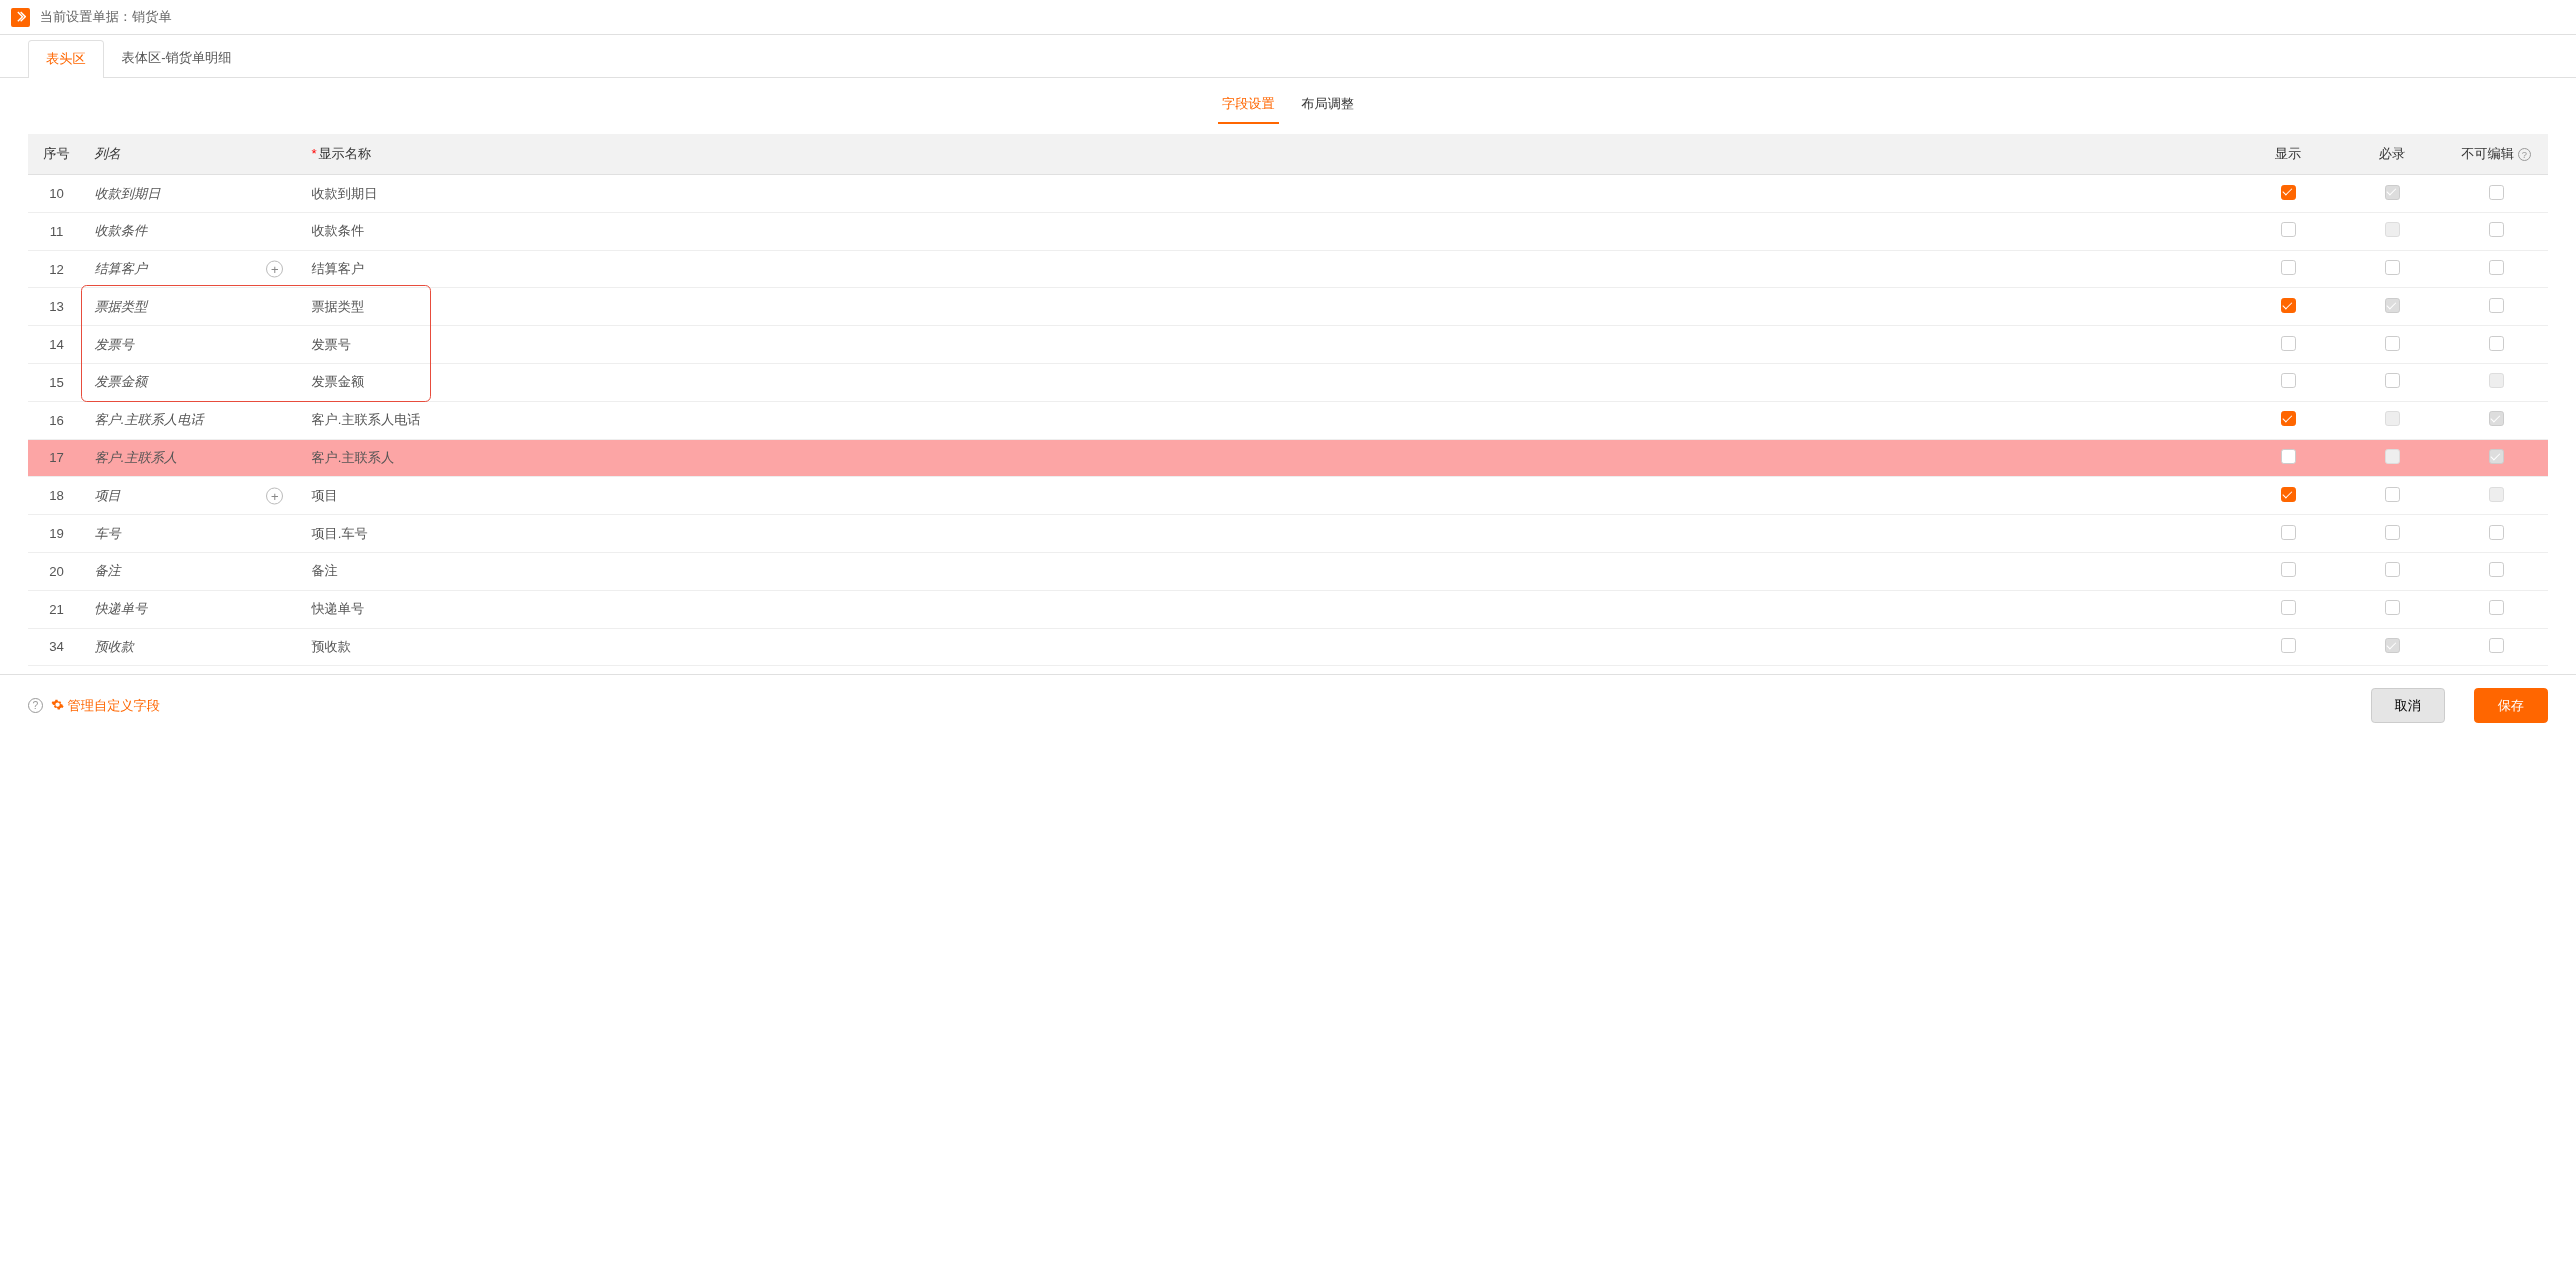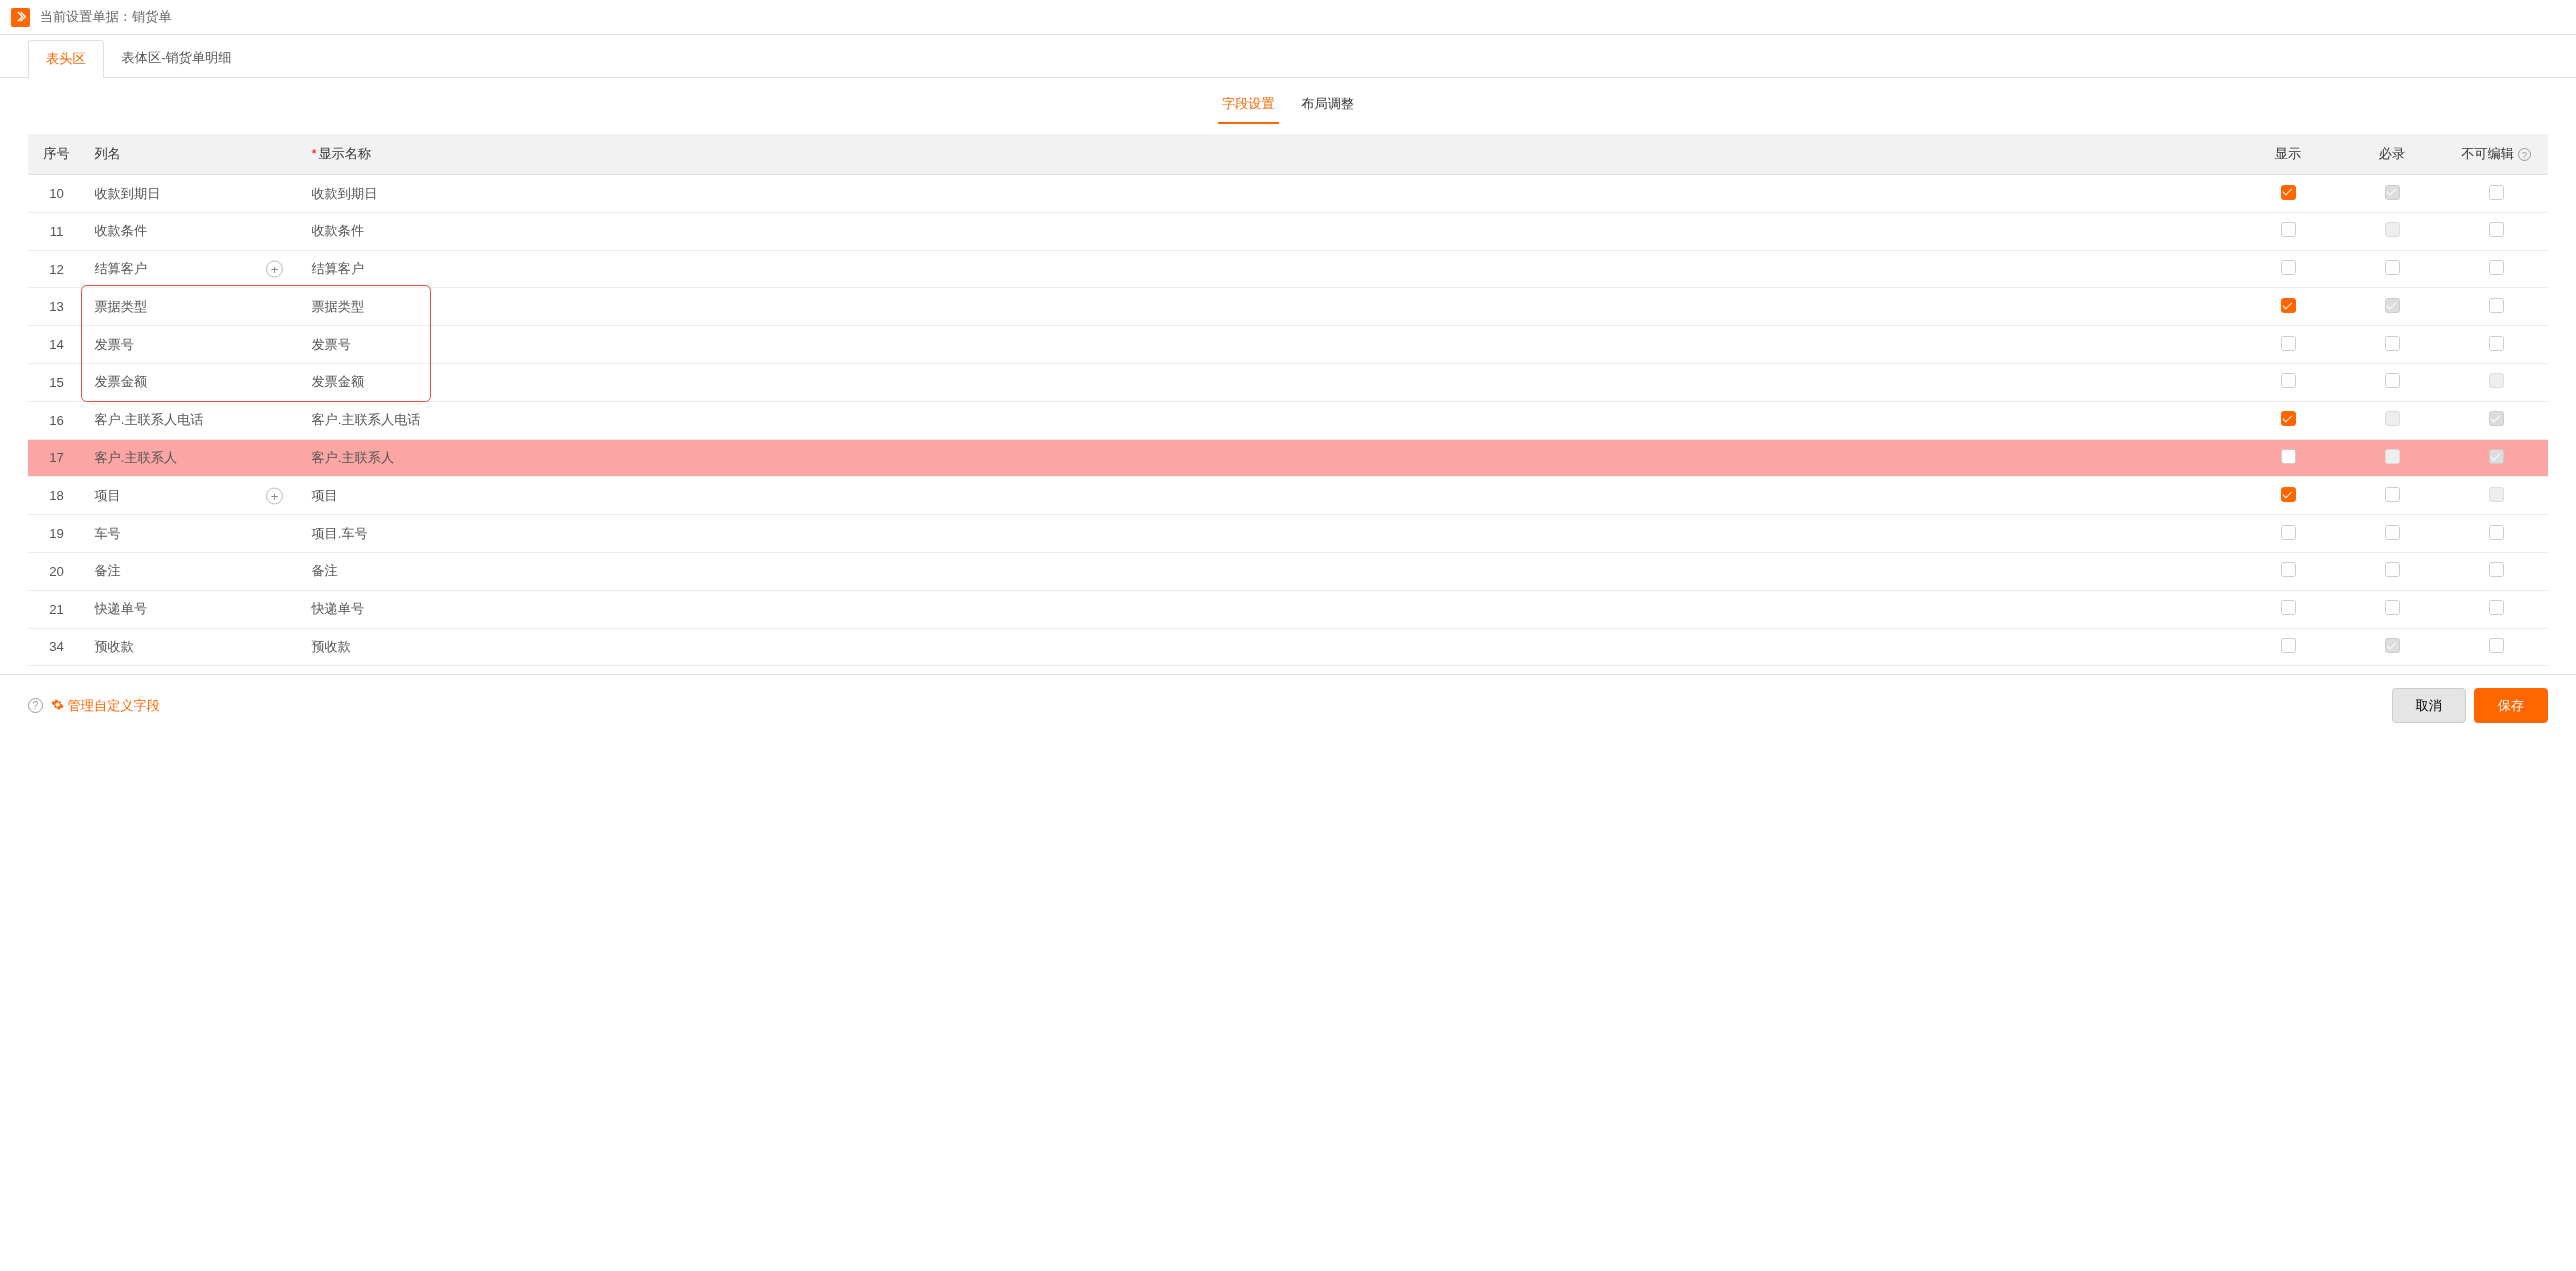--- a/index.html
+++ b/index.html
@@ -15,39 +15,39 @@
 .sub-tab { padding: 5.7px 3.8px 9.4px 3.8px; color: #333; cursor: pointer; border-bottom: 2.8px solid transparent; }
 .sub-tab.active { color: #f60; border-bottom-color: #f60; }
 .table-wrap { padding: 9.4px 28px 0 28px; }
 table { width: 100%; border-collapse: collapse; }
 thead th { background: #f2f2f2; text-align: left; padding: 11.3px 9.4px; font-weight: 500; color: #333; border-bottom: 0.9px solid #e0e0e0; }
 thead th.center { text-align: center; }
 thead th .req { color: #f00; margin-right: 1.9px; }
 tbody td { padding: 9.4px 9.4px; border-bottom: 0.9px solid #eee; color: #555; }
 tbody tr.highlighted td { background: #fca5a5; }
 .col-seq { width: 57px; text-align: center; }
-.col-name { width: 217px; position: relative; }
+.col-name { width: 217px; position: relative; font-style: italic; }
 .col-display { }
 .col-chk { width: 104px; text-align: center; }
 .plus-btn { position: absolute; right: 9.4px; top: 50%; transform: translateY(-50%); width: 17px; height: 17px; border: 0.9px solid #bbb; border-radius: 50%; display: flex; align-items: center; justify-content: center; color: #888; font-size: 13.2px; line-height: 1; cursor: pointer; background: #fff; }
 .chk { width: 15px; height: 15px; border: 0.9px solid #ccc; border-radius: 2.8px; display: inline-block; position: relative; cursor: pointer; background: #fff; }
 .chk.checked { background: #f60; border-color: #f60; }
 .chk.checked::after { content: ""; position: absolute; left: 3.8px; top: 0.9px; width: 3.8px; height: 7.6px; border: solid #fff; border-width: 0 1.9px 1.9px 0; transform: rotate(45deg); }
 .chk.disabled { background: #eee; border-color: #ddd; cursor: not-allowed; }
 .chk.checked.disabled { background: #ddd; border-color: #ccc; }
 .chk.checked.disabled::after { border-color: #fff; }
 .help-icon { display: inline-block; width: 13.2px; height: 13.2px; border: 0.9px solid #999; border-radius: 50%; font-size: 9.4px; line-height: 12.3px; text-align: center; color: #999; margin-left: 3.8px; }
 .red-box { border: 1.9px solid #e74c3c; border-radius: 5.7px; position: absolute; pointer-events: none; }
 .footer { display: flex; align-items: center; justify-content: space-between; padding: 13.2px 28px; border-top: 0.9px solid #e0e0e0; margin-top: 7.6px; }
 .footer-left { display: flex; align-items: center; gap: 7.6px; color: #666; }
 .footer-left .q-icon { width: 15px; height: 15px; border: 0.9px solid #999; border-radius: 50%; font-size: 10.4px; line-height: 13.2px; text-align: center; color: #999; }
 .footer-left .link { color: #f60; cursor: pointer; display: flex; align-items: center; gap: 3.8px; }
 .gear-icon svg { fill: #f60; }
 .btn { padding: 7.6px 23px; border-radius: 3.8px; font-size: 13.2px; cursor: pointer; border: 0.9px solid #ccc; background: #e5e5e5; }
-.btn-primary { background: #f60; color: #fff; border-color: #f60; margin-left: 4px; }
+.btn-primary { background: #f60; color: #fff; border-color: #f60; margin-left: 25px; }
 .name-cell { position: relative; display: block; }
 </style>
 </head>
 <body>
 
 <div class="page-header">
   <div class="toggle-btn">
     <svg width="11.3" height="11.3" viewBox="0 0 12 12">
         <path d="M3 1 L8 6 L3 11 M6 1 L11 6 L6 11" stroke="#fff" stroke-width="1.5" fill="none"></path>
       </svg>

